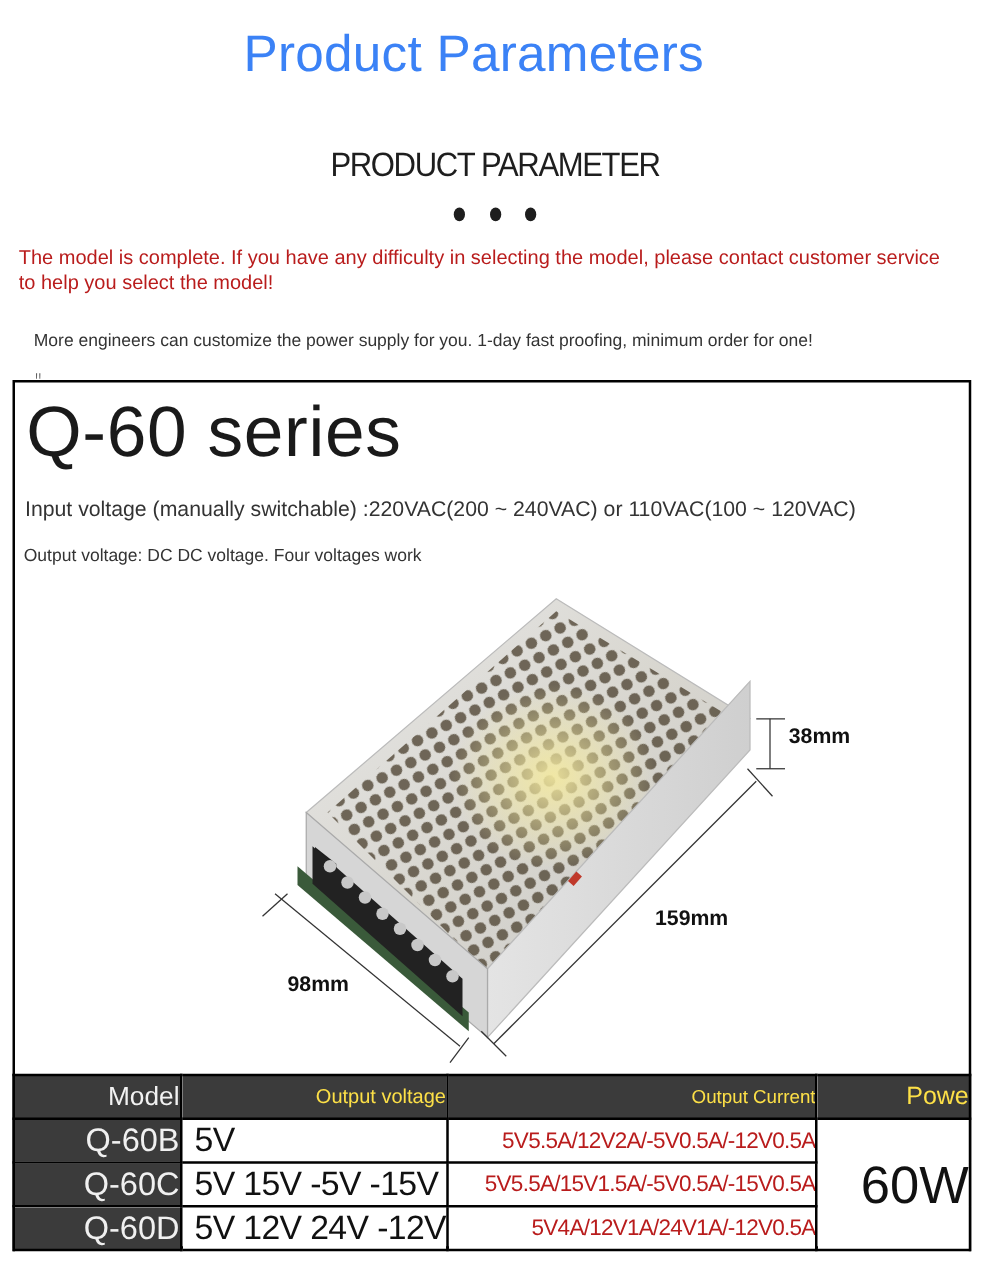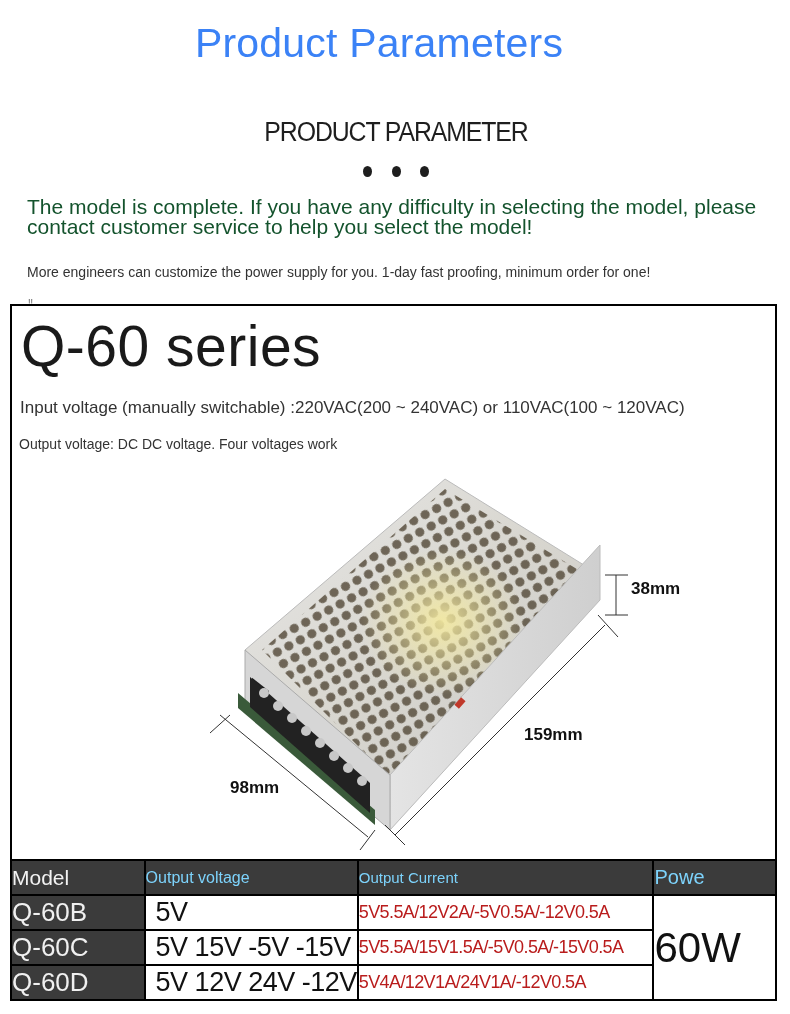--- a/index.html
+++ b/index.html
@@ -15,22 +15,22 @@
     font-size: 27px; color: #1e1e1e; letter-spacing: -1.2px; font-weight: 300;
     transform: scaleX(0.92); transform-origin: center;
   }
   .dots {
     position: absolute; left: 363px; top: 166px; width: 66px; height: 12px;
     display: flex; justify-content: space-between;
   }
   .dot { width: 9px; height: 11px; border-radius: 50%; background: #1e1e1e; }
 
   .intro {
-    position: absolute; left: 27px; top: 197px; width: 740px;
-    font-size: 21px; line-height: 20px; color: #14532d;
+    position: absolute; left: 15px; top: 197px; width: 740px;
+    font-size: 16px; line-height: 20px; color: #b91c1c;
   }
   .note {
     position: absolute; left: 27px; top: 264px; width: 760px;
     font-size: 14px; color: #333;
   }
   .bang {
     position: absolute; left: 28px; top: 297px; font-size: 9px; color: #555;
   }
 
   .frame {
@@ -57,24 +57,24 @@
   }
   .dim-label {
     position: absolute; font-size: 17px; color: #111; font-weight: 700;
   }
 
   .spec-table {
     position: absolute; left: 10px; top: 859px; width: 767px; height: 140px;
     border-collapse: collapse;
   }
   .spec-table td, .spec-table th {
-    border: 2px solid #000; text-align: left; vertical-align: middle; padding: 0;
+    border: 2px solid #000; text-align: right; vertical-align: middle; padding: 0;
     overflow: hidden; white-space: nowrap;
   }
-  .spec-table th { background: #3b3b3b; color: #7dd3fc; font-weight: normal; height: 35px; }
+  .spec-table th { background: #3b3b3b; color: #fde047; font-weight: normal; height: 35px; }
   .th-model { font-size: 21px; color: #f2f2f2 !important; }
   .th-volt { font-size: 16px; }
   .th-curr { font-size: 15px; }
   .th-power { font-size: 20px; }
   .td-model { background: #3b3b3b; color: #f0f0f0; font-size: 26px; height: 35px; }
   .td-volt { background: #fff; color: #111; font-size: 27px; text-align: left !important; padding-left: 10px !important; letter-spacing: -0.5px; margin-left: 20px; }
   .td-curr { background: #fff; color: #b91c1c; font-size: 18px; letter-spacing: -0.6px; }
   .td-power { background: #fff; color: #111; font-size: 42px; }
 </style>
 </head>

